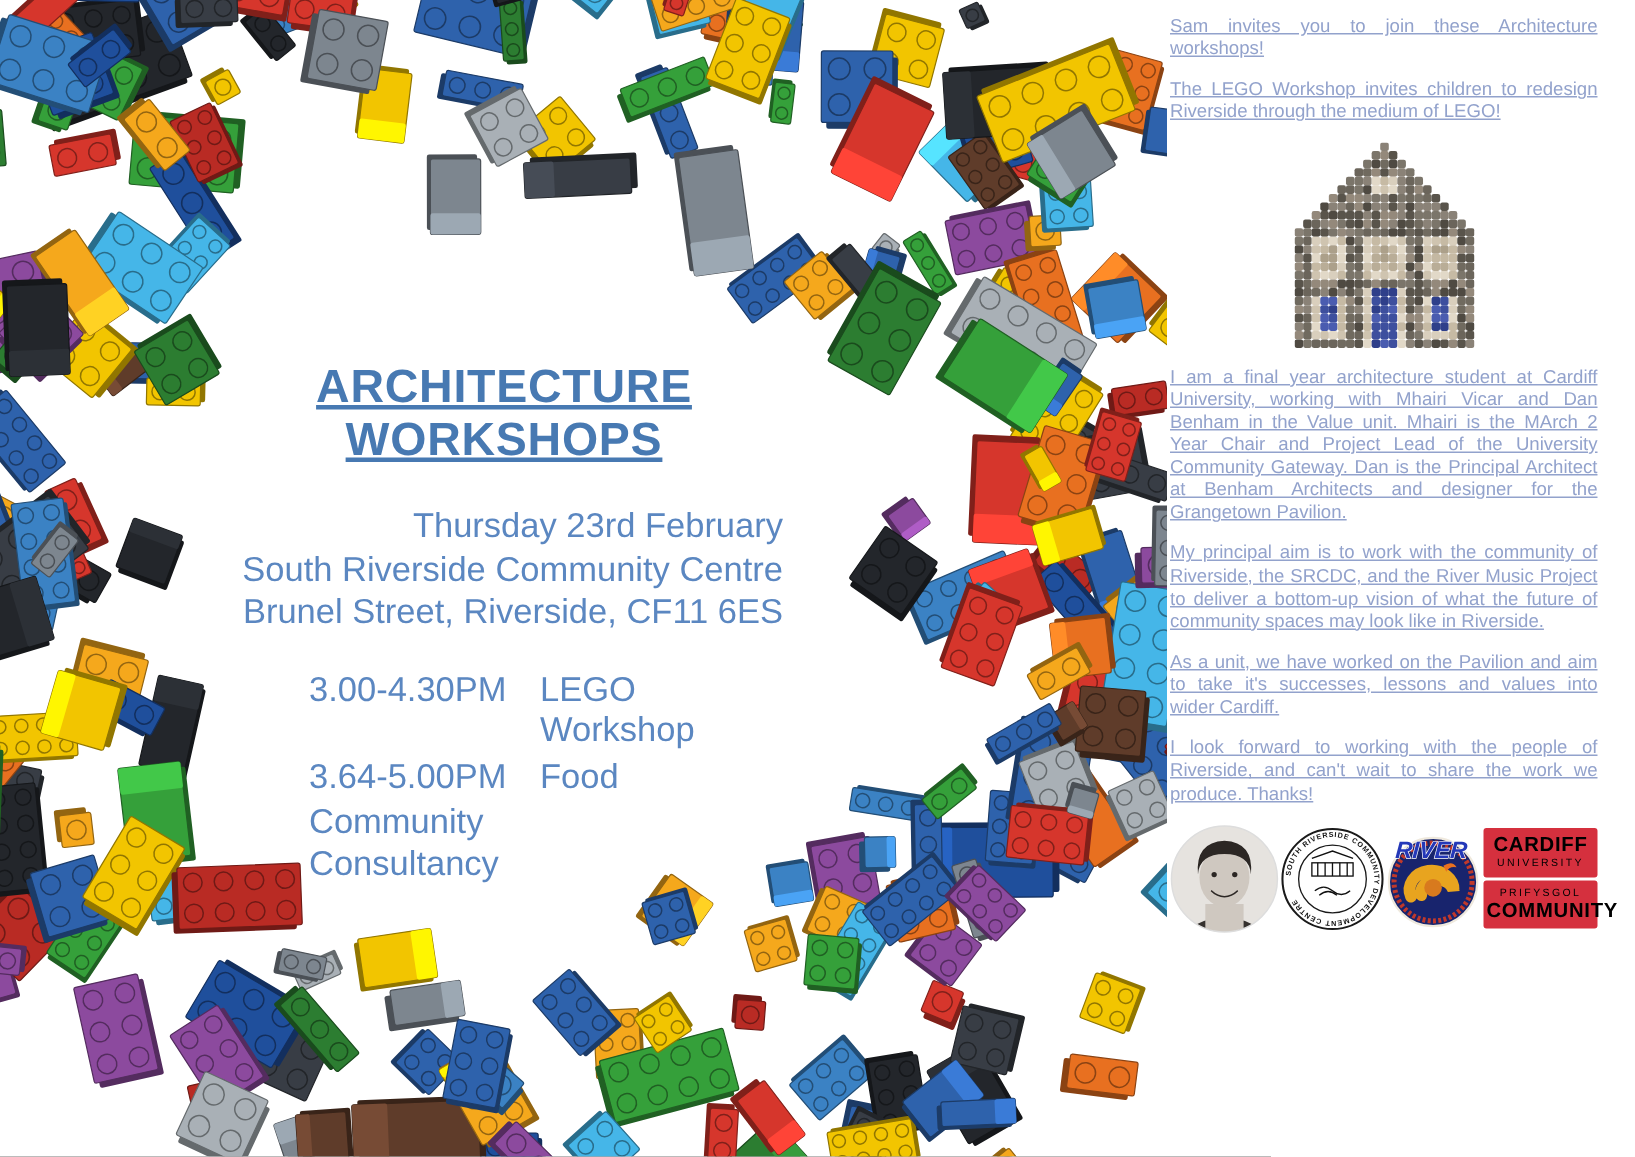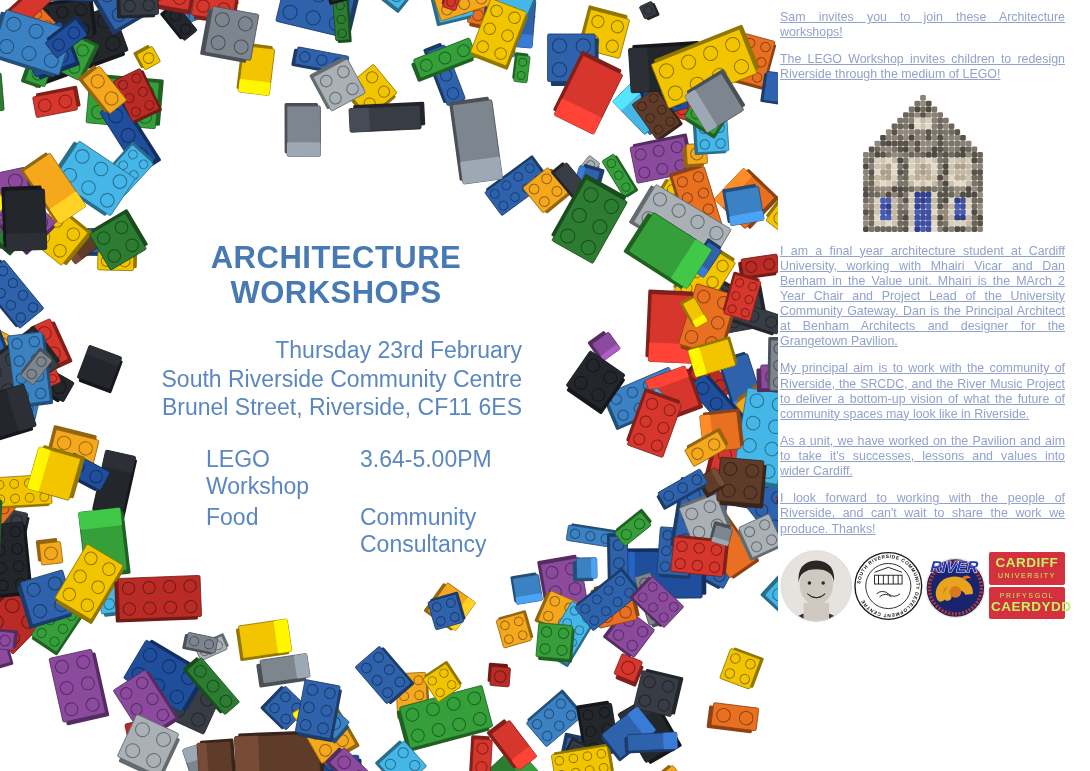--- a/index.html
+++ b/index.html
@@ -2,33 +2,33 @@
 <html style="--title_blue: #4779b2; --accent_blue: #5b87c1; --body_blue: #92a2cc; --credit_blue: #7e97c6; --cardiff_red: #d5303e;"><head>
 <meta charset="utf-8">
 <style>
   html,body{margin:0;padding:0;background:#888;}
   .page{position:relative;width:1090px;height:771px;background:#ffffff;overflow:hidden;
         font-family:"Liberation Sans",sans-serif;margin:0 auto;}
   #wreath{position:absolute;left:0;top:0;z-index:1;}
   
   .center{position:absolute;left:150px;top:240px;width:372px;text-align:center;z-index:2;}
   .title{font-size:31px;font-weight:bold;color:var(--title_blue);line-height:1.13;
-         letter-spacing:.5px;width:300px;margin:0 auto;}
+         letter-spacing:.5px;width:300px;margin:0 auto;text-decoration:underline;}
   .when{margin-top:26px;font-size:23px;color:var(--accent_blue);line-height:1.24;text-align:right;}
   .when div{white-space:nowrap;}
   .sched{margin:24px 0 0 56px;text-align:left;font-size:23px;color:var(--accent_blue);
          display:grid;grid-template-columns:146px auto;column-gap:8px;row-gap:3px;line-height:1.2;}
   .sched .act{max-width:160px;}
   
   .rc{position:absolute;left:780px;top:10px;width:285px;z-index:2;color:var(--body_blue);}
   .rc p{margin:0 0 12px;font-size:12.4px;line-height:1.22;text-align:justify;text-decoration:underline;}
   #house{display:block;margin:2px auto 12px;}
   .logos{display:flex;align-items:center;justify-content:space-between;margin-top:4px;}
   .cardiff{display:flex;flex-direction:column;gap:2px;width:76px;}
-  .cbox{background:var(--cardiff_red);color:#bef264;text-align:center;border-radius:2px;
+  .cbox{background:var(--cardiff_red);color:#000000;text-align:center;border-radius:2px;
         padding:4px 2px 5px;}
   .c-big{font-size:13.5px;font-weight:bold;letter-spacing:.5px;line-height:1.05;}
   .c-sm{font-size:7px;letter-spacing:1.6px;line-height:1.3;}
 </style>
 </head>
 <body>
 
 <div class="page">
 
   <svg id="wreath" width="778" height="771" viewBox="0 0 778 771">
@@ -1931,20 +1931,21 @@
     </svg>
 
   <div class="center">
     <div class="title">ARCHITECTURE WORKSHOPS</div>
     <div class="when">
       <div>Thursday 23rd February</div>
       <div>South Riverside Community Centre</div>
       <div>Brunel Street, Riverside, CF11 6ES</div>
     </div>
     <div class="sched">
+      <div class="tm">3.00-4.30PM</div>
       <div class="act">LEGO Workshop</div>
       <div class="tm">3.64-5.00PM</div>
       <div class="act">Food</div>
       <div class="act">Community Consultancy</div>
     </div>
   </div>
 
   <div class="rc">
     <p>Sam invites you to join these Architecture workshops!</p>
     <p>The LEGO Workshop invites children to redesign Riverside through the medium of LEGO!</p>
@@ -2403,19 +2404,19 @@
         <text x="33" y="21" text-anchor="middle" font-size="16" font-weight="bold" font-style="italic" fill="#2438b8" stroke="#ffffff" stroke-width="0.9" style="paint-order:stroke" transform="skewX(-4)">RIVER</text>
       </svg>
 
       <div class="cardiff">
         <div class="cbox">
           <div class="c-big">CARDIFF</div>
           <div class="c-sm">UNIVERSITY</div>
         </div>
         <div class="cbox">
           <div class="c-sm">PRIFYSGOL</div>
-          <div class="c-big">CAERDYDD</div>
+          <div class="c-big">COMMUNITY</div>
         </div>
       </div>
     </div>
 
   </div>
 </div>
 
 </body></html>

